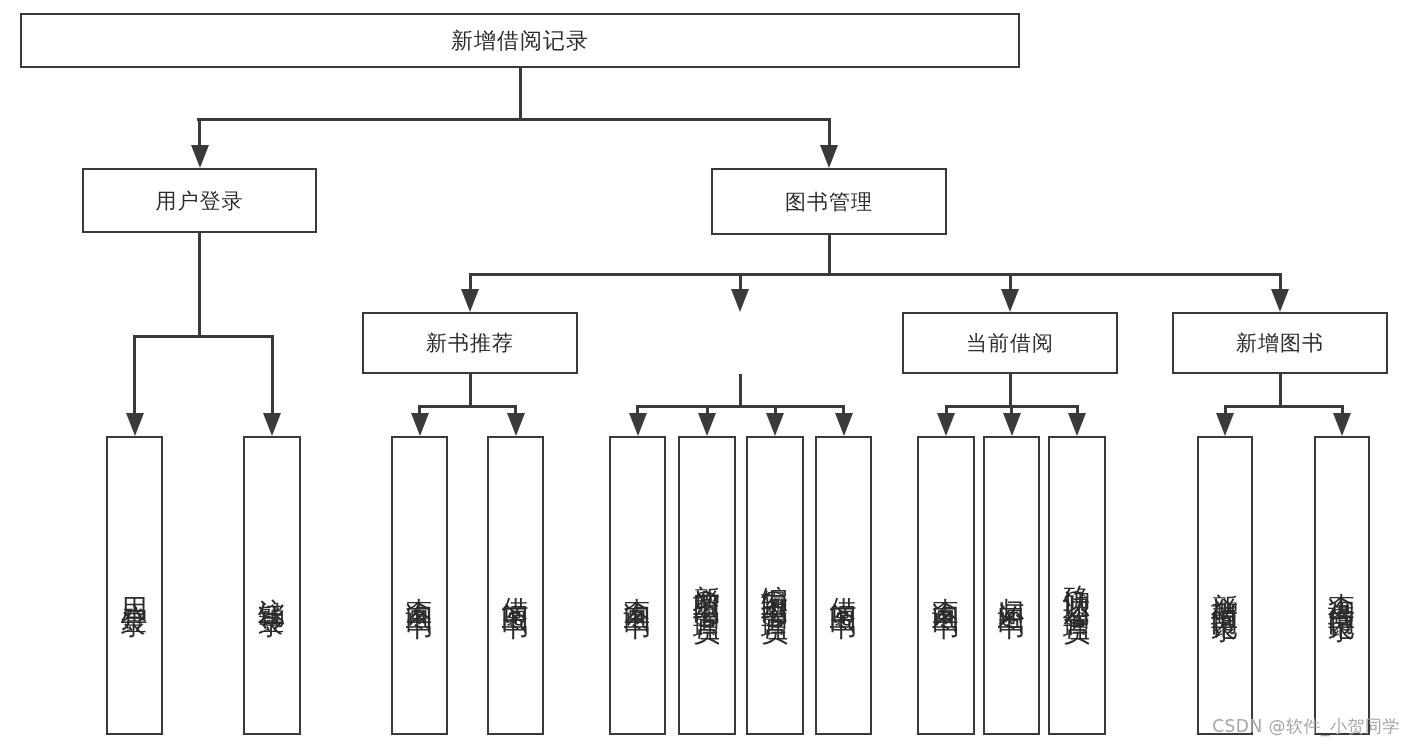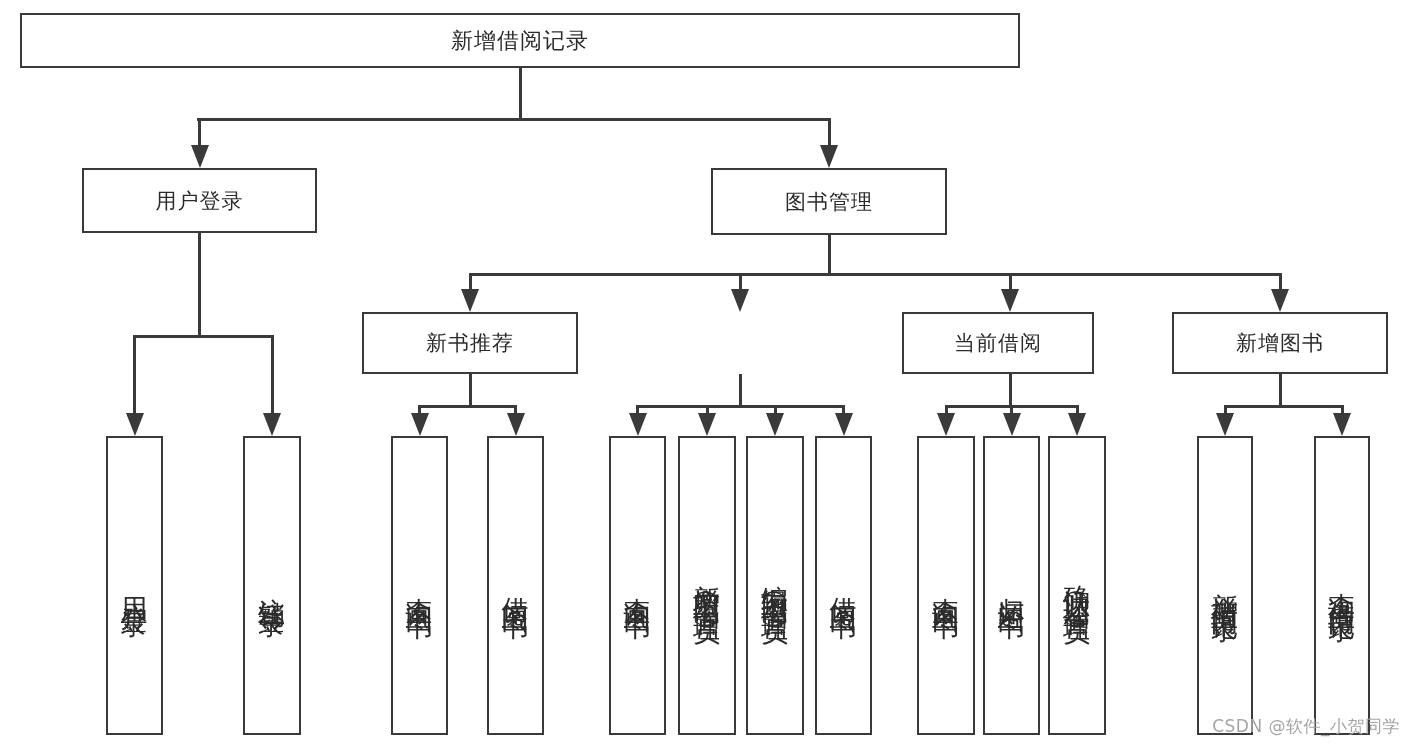--- a/index.html
+++ b/index.html
@@ -94,21 +94,21 @@
   <div class="vline" style="left:738.5px;top:273px;height:18px"></div>
   <div class="arrow" style="left:731px;top:289px"></div>
   <div class="vline" style="left:1008.5px;top:273px;height:18px"></div>
   <div class="arrow" style="left:1001px;top:289px"></div>
   <div class="vline" style="left:1278.5px;top:273px;height:18px"></div>
   <div class="arrow" style="left:1271px;top:289px"></div>
 
   <div class="box" style="left:362px;top:312px;width:216px;height:62px">
     <span class="h-label">新书推荐</span>
   </div>
-  <div class="box" style="left:902px;top:312px;width:192px;height:62px">
+  <div class="box" style="left:902px;top:312px;width:216px;height:62px">
     <span class="h-label">当前借阅</span>
   </div>
   <div class="box" style="left:1172px;top:312px;width:216px;height:62px">
     <span class="h-label">新增图书</span>
   </div>
 
   <div class="vline" style="left:468.5px;top:374px;height:31px"></div>
   <div class="hline" style="left:418px;top:405px;width:99px"></div>
   <div class="vline" style="left:418px;top:405px;height:10px"></div>
   <div class="arrow" style="left:410.5px;top:413px"></div>

